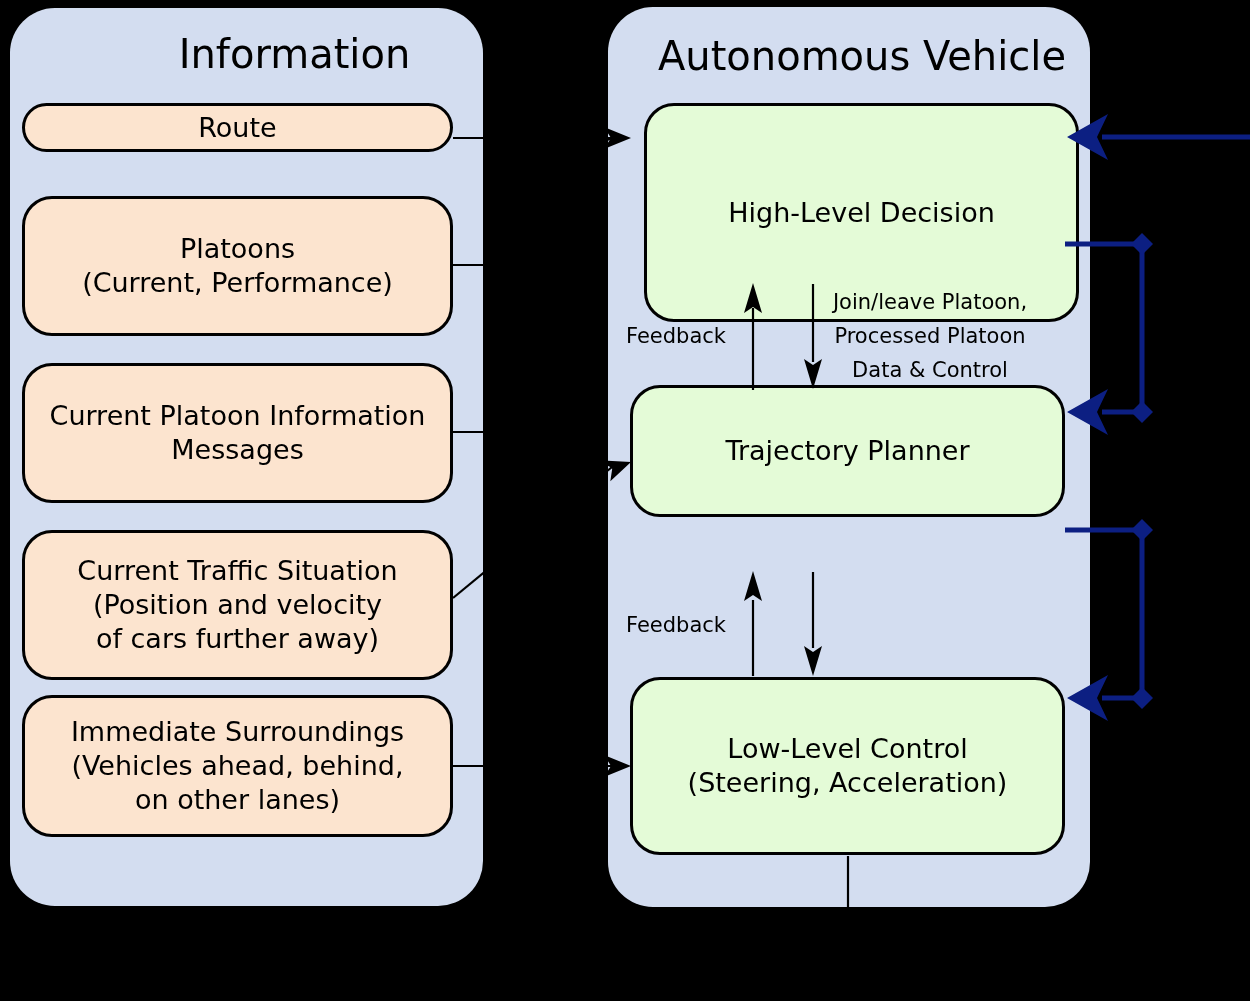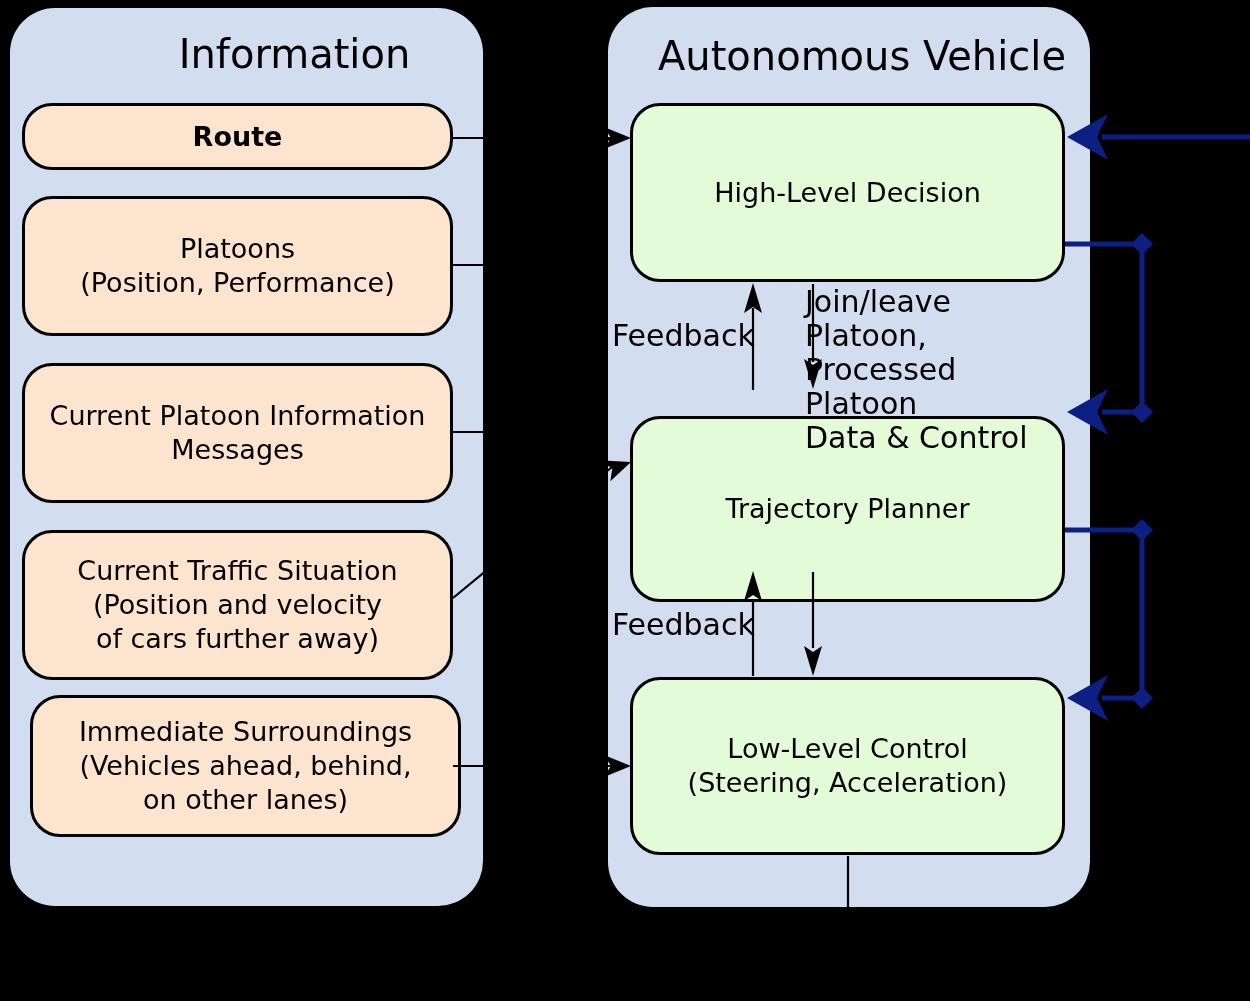--- a/index.html
+++ b/index.html
@@ -21,56 +21,56 @@
   }
   #info-title{left:10px;top:31px;width:473px;}
   #av-title{left:608px;top:33px;width:412px;}
   .node{
     position:absolute;display:flex;align-items:center;justify-content:center;
     border:3px solid var(--line,#000);border-radius:30px;box-sizing:border-box;
     text-align:center;font-size:27px;line-height:34px;white-space:pre-line;
   }
   .info-node{left:22px;width:431px;background:var(--info-box,#fce4cf);}
   .av-node{left:630px;width:435px;background:var(--av-box,#e4fbd7);}
-  #box-route{top:103px;height:67px;font-weight:bold;}
+  #box-route{top:103px;height:49px;}
   #box-platoons{top:196px;height:140px;}
   #box-cpim{top:363px;height:140px;}
   #box-cts{top:530px;height:150px;}
-  #box-is{top:695px;height:142px;margin-left:8px;}
-  #box-hld{top:103px;height:179px;}
-  #box-tp{top:416px;height:186px;}
+  #box-is{top:695px;height:142px;}
+  #box-hld{top:103px;height:219px;margin-left:14px;}
+  #box-tp{top:385px;height:132px;}
   #box-llc{top:677px;height:178px;}
   #connector-layer{position:absolute;left:0;top:0;pointer-events:none;}
   .k{stroke:var(--line,#000);stroke-width:2.2;fill:none;}
   .kf{fill:var(--line,#000);stroke:none;}
   .nv{stroke:var(--connector,#0c1f82);stroke-width:5;fill:none;}
   .nvf{fill:var(--connector,#0c1f82);stroke:none;}
   .edge-label{
-    position:absolute;font-size:30px;line-height:34px;
+    position:absolute;font-size:21px;line-height:34px;text-align:center;
     white-space:pre-line;
   }
   #label-feedback-top{left:612px;top:319px;width:128px;}
   #label-hld-tp{left:805px;top:285px;width:250px;}
   #label-feedback-bottom{left:612px;top:608px;width:128px;}
   #label-tp-llc{left:807px;top:593px;width:250px;}
 </style>
 </head>
 <body>
 
 <div id="canvas">
 
   <div class="panel" id="info-panel"></div>
   <div class="panel" id="av-panel"></div>
 
   <div class="panel-title" id="info-title">Information</div>
   <div class="panel-title" id="av-title">Autonomous Vehicle</div>
 
   <div class="node info-node" id="box-route">Route</div>
   <div class="node info-node" id="box-platoons">Platoons
-(Position, Performance)</div>
+(Current, Performance)</div>
   <div class="node info-node" id="box-cpim">Current Platoon Information
 Messages</div>
   <div class="node info-node" id="box-cts">Current Traffic Situation
 (Position and velocity
 of cars further away)</div>
   <div class="node info-node" id="box-is">Immediate Surroundings
 (Vehicles ahead, behind,
 on other lanes)</div>
 
   <div class="node av-node" id="box-hld">High-Level Decision</div>

